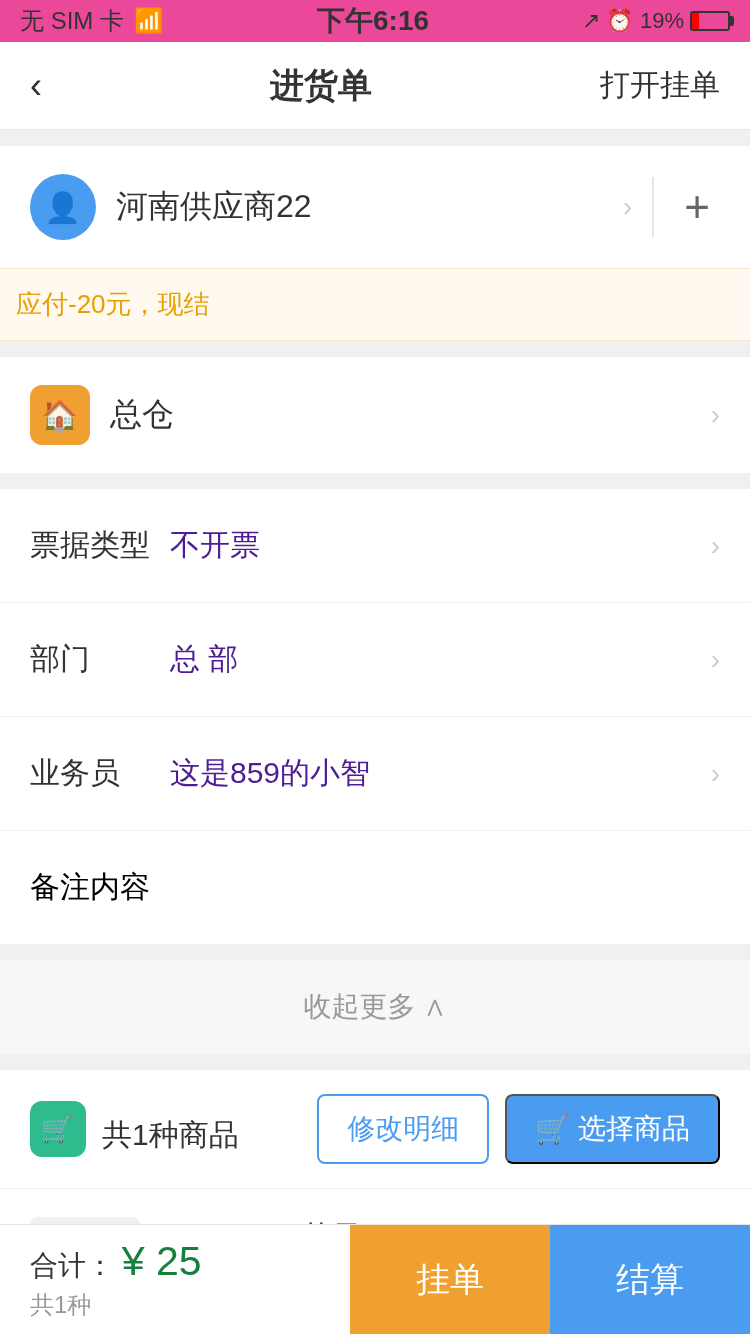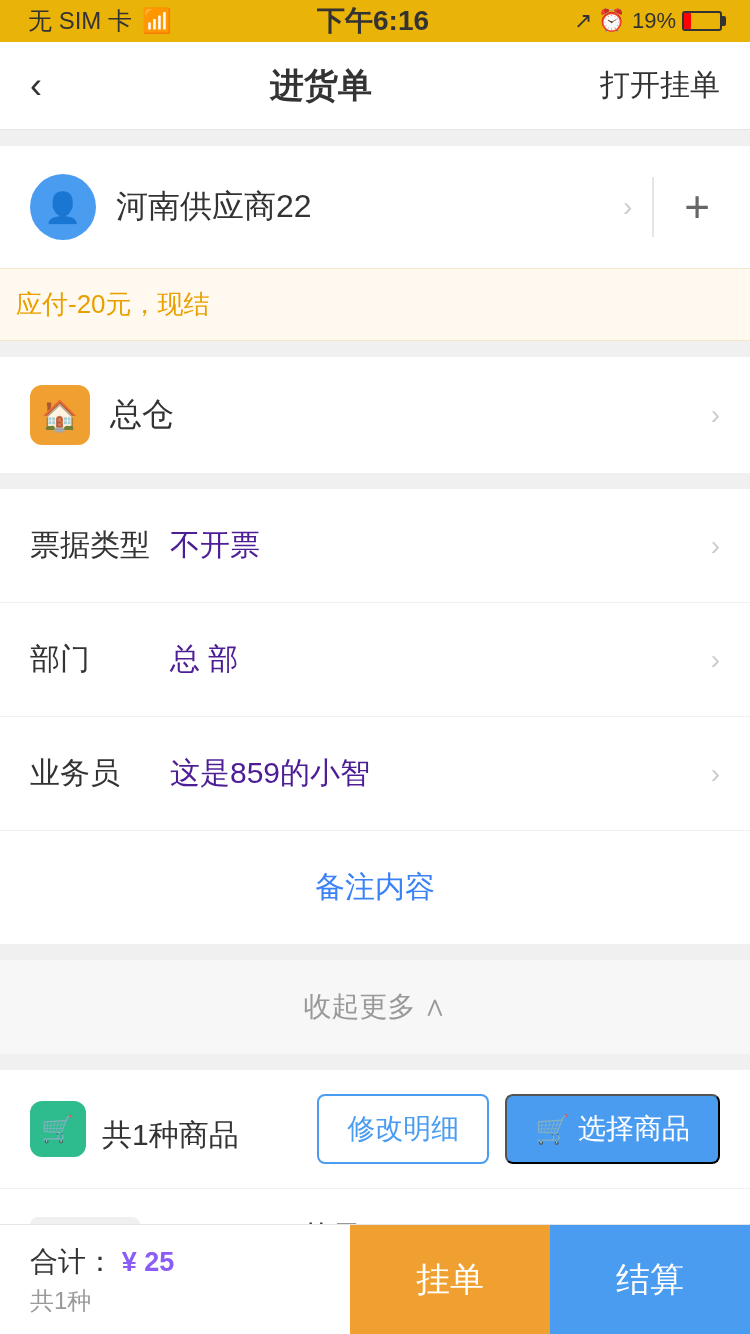--- a/index.html
+++ b/index.html
@@ -9,25 +9,25 @@
       min-height: 1334px;
       font-family: -apple-system, "PingFang SC", "Helvetica Neue", sans-serif;
       background: #f0f0f0;
       color: #333;
       font-size: 28px;
     }
 
     
     .status-bar {
       height: 42px;
-      background: #eab308;
+      background: #ec4899;
       display: flex;
       align-items: center;
       justify-content: space-between;
-      padding: 0 28px;
+      padding: 0 20px;
       font-size: 24px;
       font-weight: 500;
     }
     .status-left { display: flex; align-items: center; gap: 10px; }
     .status-center { font-size: 28px; font-weight: 600; }
     .status-right { display: flex; align-items: center; gap: 6px; font-size: 22px; }
     .battery-icon {
       width: 40px; height: 20px; border: 2px solid #333; border-radius: 3px; position: relative; display: inline-flex; align-items: center;
     }
     .battery-icon::after { content: ''; position: absolute; right: -6px; top: 50%; transform: translateY(-50%); width: 4px; height: 10px; background: #333; border-radius: 0 2px 2px 0; }
@@ -114,22 +114,21 @@
       font-size: 30px;
       color: #333;
       flex-shrink: 0;
     }
     .form-value {
       flex: 1;
       font-size: 30px;
       color: #4c1d95;
     }
     .form-value.placeholder {
-      color: #3b82f6;
-      text-align: center;
+      color: #000000;
     }
 
     
     .collapse-row {
       background: #f7f7f7;
       text-align: center;
       padding: 28px;
       font-size: 28px;
       color: #999;
       margin-bottom: 16px;
@@ -205,21 +204,21 @@
       height: 110px;
       display: flex;
       align-items: center;
       background: white;
       border-top: 1px solid #e5e5e5;
     }
     .total-section {
       flex: 1;
       padding: 0 30px;
     }
-    .total-amount { font-size: 27px; font-weight: 700; color: #8b5cf6; display: inline; }
+    .total-amount { font-size: 41px; font-weight: 400; color: #15803d; display: inline; }
     .total-count { font-size: 24px; color: #999; margin-top: 4px; }
     .hang-btn {
       width: 200px;
       height: 110px;
       background: #f0a030;
       color: white;
       display: flex; align-items: center; justify-content: center;
       font-size: 34px;
       font-weight: 400;
       cursor: pointer;

